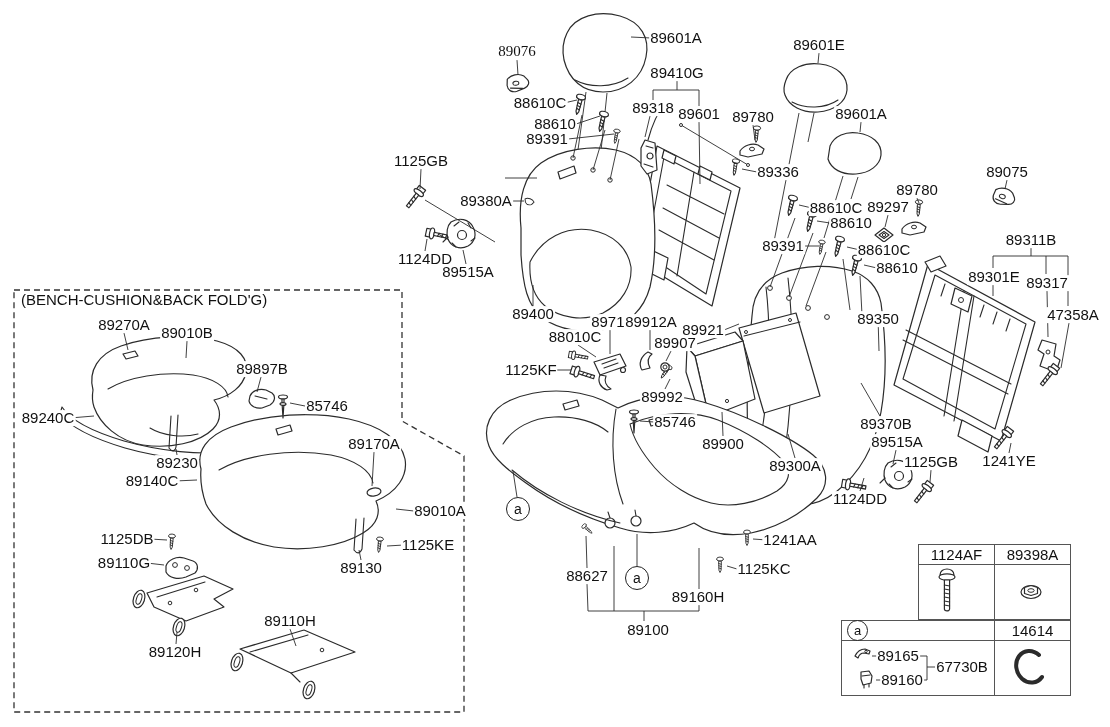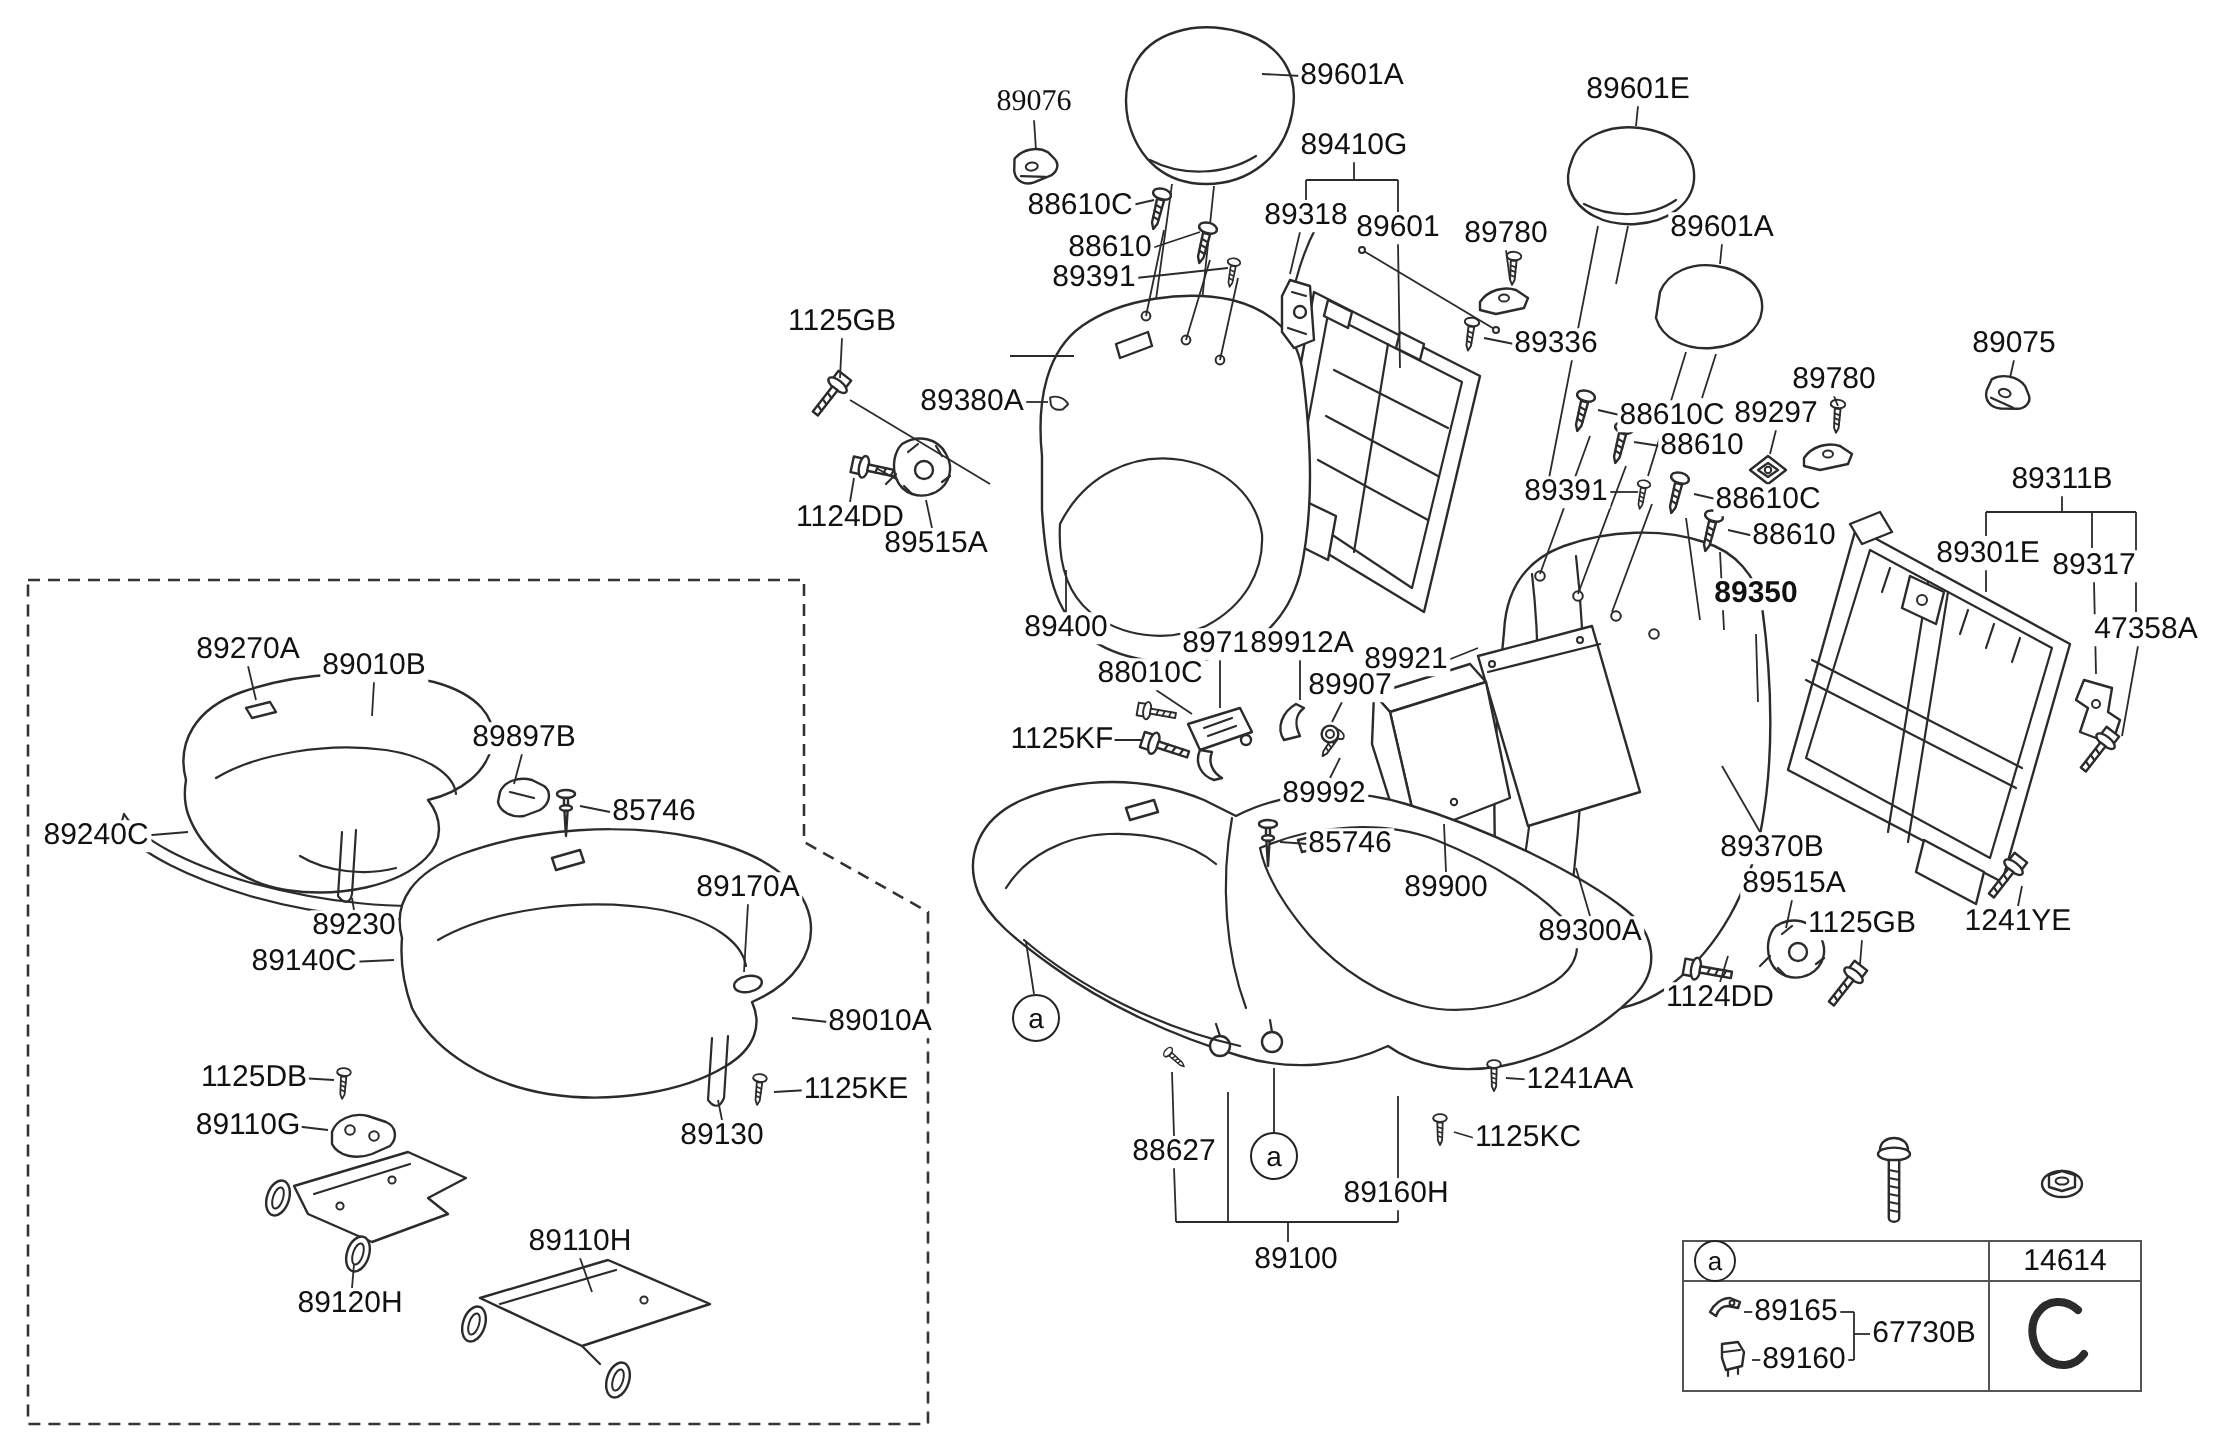--- a/index.html
+++ b/index.html
@@ -26,21 +26,32 @@
          display:flex;align-items:center;justify-content:center;margin-left:5px;background:#fff;}
 </style>
 </head>
 <body>
 
 <div id="stage">
 
   <svg class="dash-box" width="1110" height="727">
     <polygon points="14,290 402,290 402,421 464,456 464,712 14,712" fill="none" stroke="#333" stroke-width="1.3" stroke-dasharray="6 4"></polygon>
   </svg>
-
+  <div class="inset-title">(BENCH-CUSHION&amp;BACK FOLD'G)</div>
+
+  <div class="tbl" style="left:918px;top:544px;width:153px;height:76px;">
+    <div class="hdr">
+      <div class="cell rb" style="width:76px;">1124AF</div>
+      <div class="cell" style="flex:1;">89398A</div>
+    </div>
+    <div style="display:flex;height:54px;">
+      <div class="cell rb" style="width:76px;"></div>
+      <div class="cell" style="flex:1;"></div>
+    </div>
+  </div>
   <div class="tbl" style="left:841px;top:620px;width:230px;height:76px;">
     <div class="hdr">
       <div class="cell rb" style="width:153px;justify-content:flex-start;">
         <div class="tmark">a</div>
       </div>
       <div class="cell" style="flex:1;text-align:right;">14614</div>
     </div>
     <div style="display:flex;height:54px;">
       <div class="cell rb" style="width:153px;"></div>
       <div class="cell" style="flex:1;"></div>
@@ -425,21 +436,21 @@
       <div class="callout" style="left: 851px; top: 223px;">88610</div>
       <div class="callout" style="left: 1031px; top: 240px;">89311B</div>
       <div class="callout" style="left: 783px; top: 246px;">89391</div>
       <div class="callout" style="left: 884px; top: 250px;">88610C</div>
       <div class="callout" style="left: 897px; top: 268px;">88610</div>
       <div class="callout" style="left: 425px; top: 259px;">1124DD</div>
       <div class="callout" style="left: 468px; top: 272px;">89515A</div>
       <div class="callout" style="left: 994px; top: 277px;">89301E</div>
       <div class="callout" style="left: 1047px; top: 283px;">89317</div>
       <div class="callout" style="left: 533px; top: 314px;">89400</div>
-      <div class="callout" style="left: 878px; top: 297px; font-weight: bold;">89350</div>
+      <div class="callout" style="left: 878px; top: 319px;">89350</div>
       <div class="callout" style="left: 1073px; top: 315px;">47358A</div>
       <div class="callout" style="left: 612px; top: 322px;">89710</div>
       <div class="callout" style="left: 651px; top: 322px;">89912A</div>
       <div class="callout" style="left: 575px; top: 337px;">88010C</div>
       <div class="callout" style="left: 703px; top: 330px;">89921</div>
       <div class="callout" style="left: 675px; top: 343px;">89907</div>
       <div class="callout" style="left: 531px; top: 370px; text-align: center;">1125KF</div>
       <div class="callout" style="left: 662px; top: 397px;">89992</div>
       <div class="callout" style="left: 675px; top: 422px;">85746</div>
       <div class="callout" style="left: 723px; top: 444px;">89900</div>

